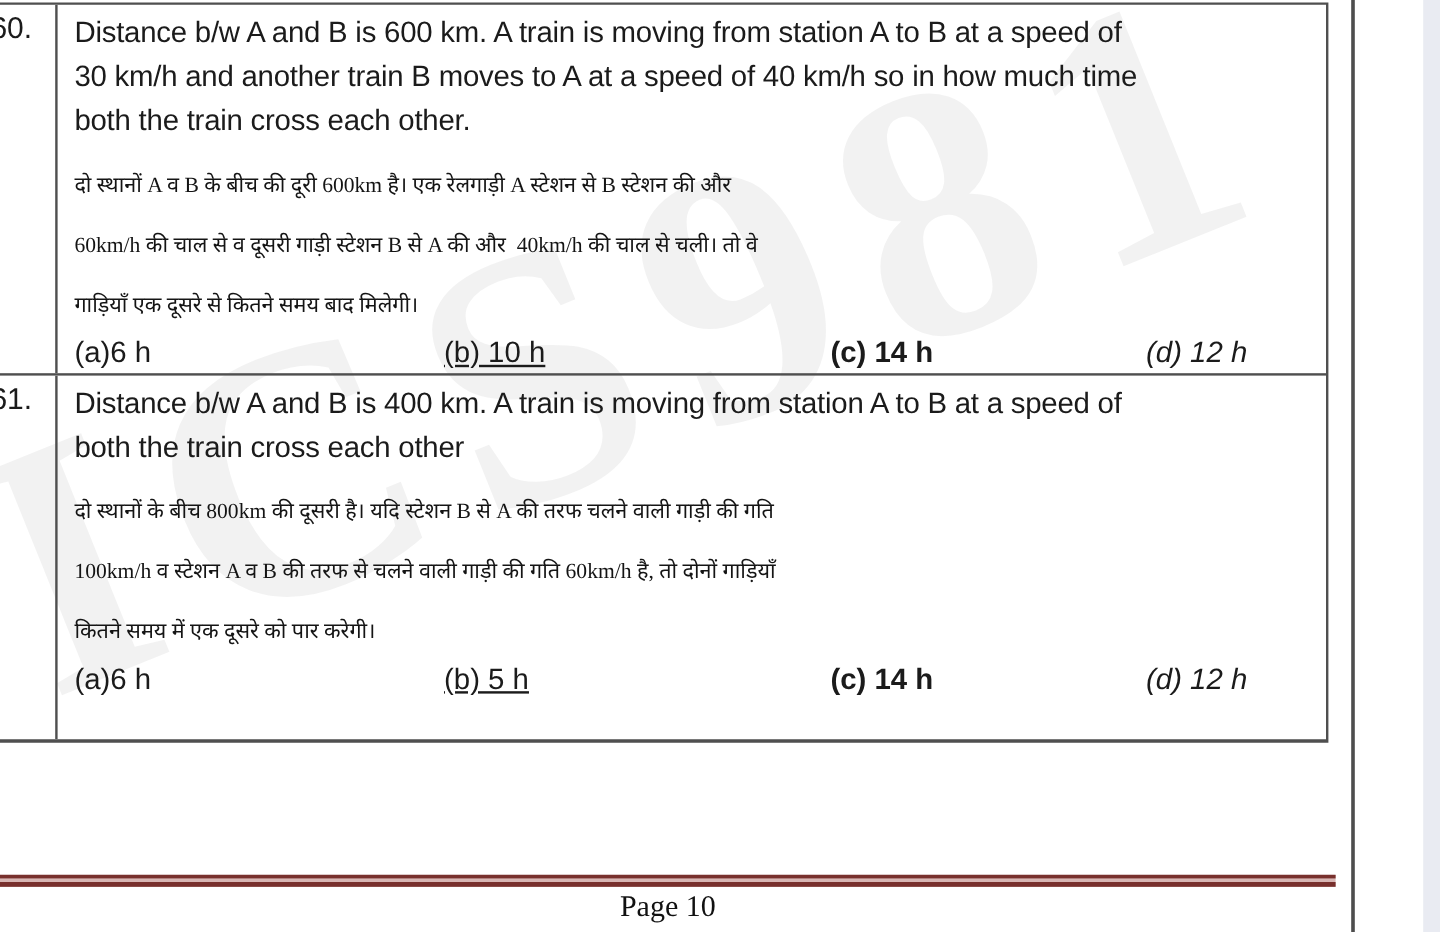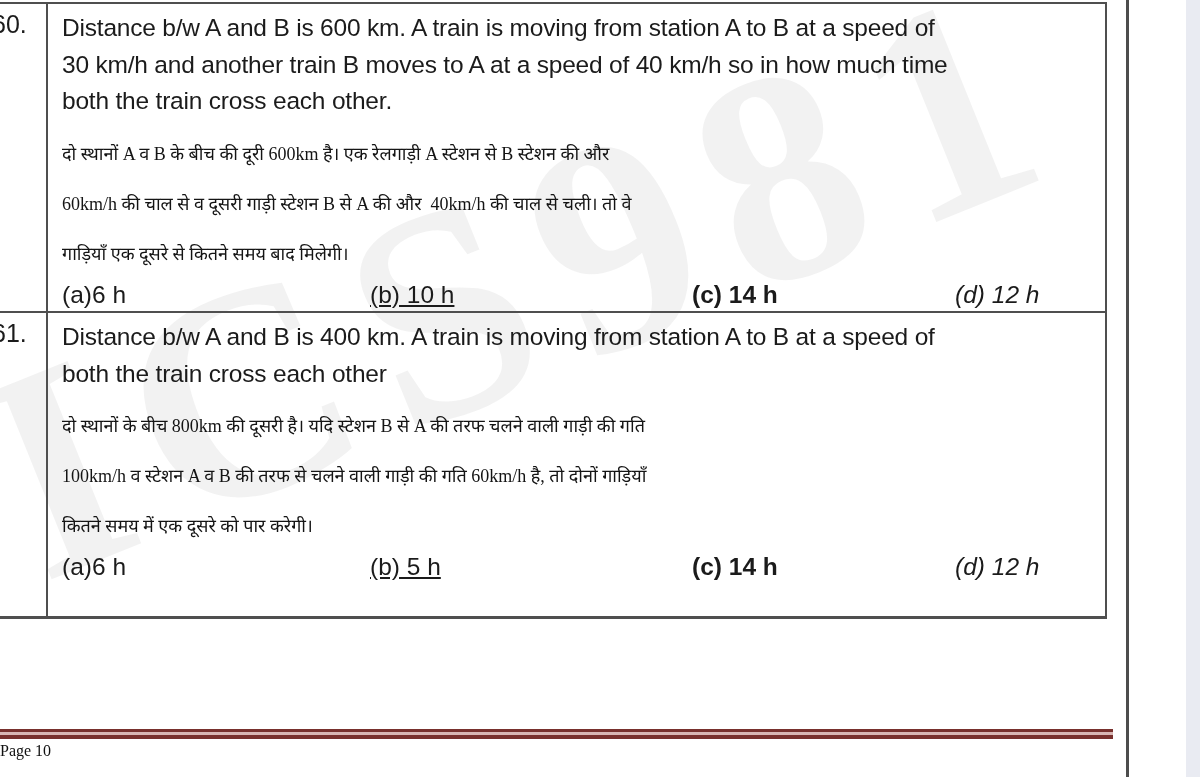--- a/index.html
+++ b/index.html
@@ -54,22 +54,22 @@
   
   .page-edge-line{position:absolute;left:1126px;top:0;width:3px;height:777px;background:#4d4d4d;z-index:2;}
   .right-strip{position:absolute;left:1186px;top:0;width:14px;height:777px;background:#e9ebf2;z-index:2;}
 
   
   .footer-rule{
     position:absolute;left:0;top:729px;width:1113px;height:10px;box-sizing:border-box;
     border-top:3px solid #78302d;border-bottom:4px solid #78302d;background:#d8b6b4;z-index:1;
   }
   .footer-label{
-    position:absolute;left:0;top:742px;width:1113px;
-    font-family:"Liberation Serif", serif;font-size:16px;color:#111;z-index:1;
+    position:absolute;left:0;top:742px;width:1113px;text-align:center;
+    font-family:"Liberation Serif", serif;font-size:25px;color:#111;z-index:1;
   }
 </style>
 </head>
 <body>
 
 <div class="viewport">
 
   <div class="watermark">ICS981</div>
 
   <div class="qtable">

